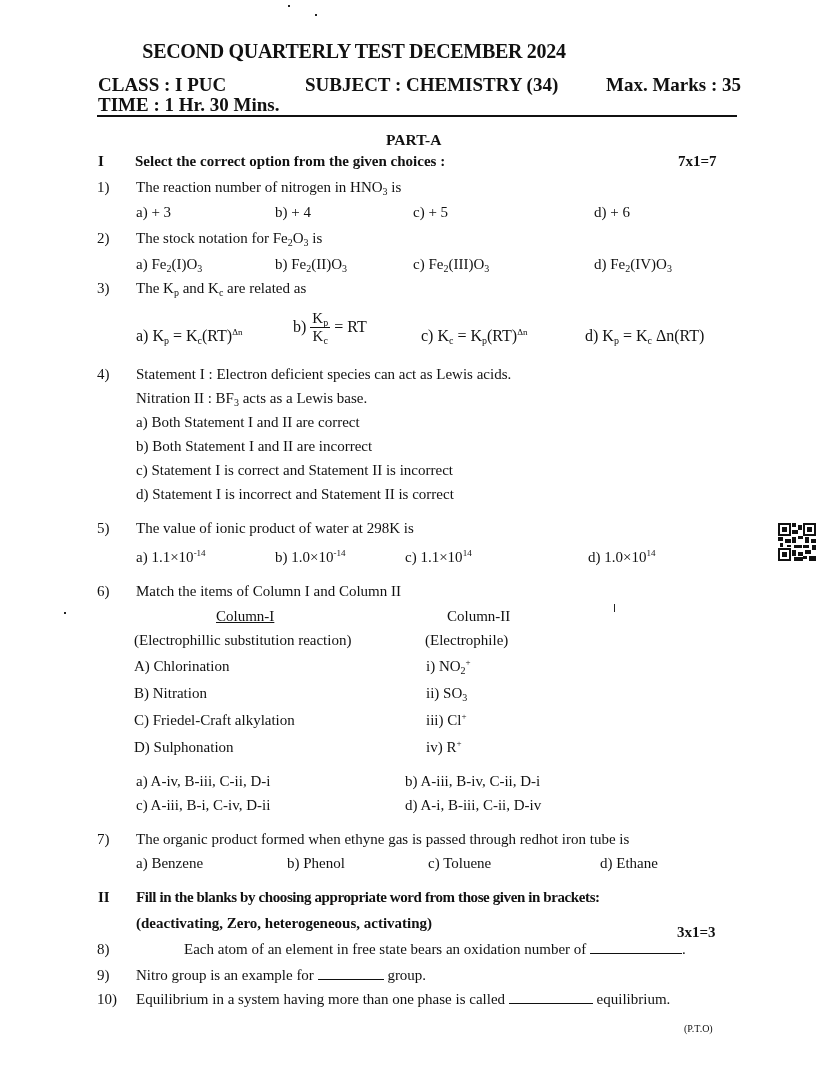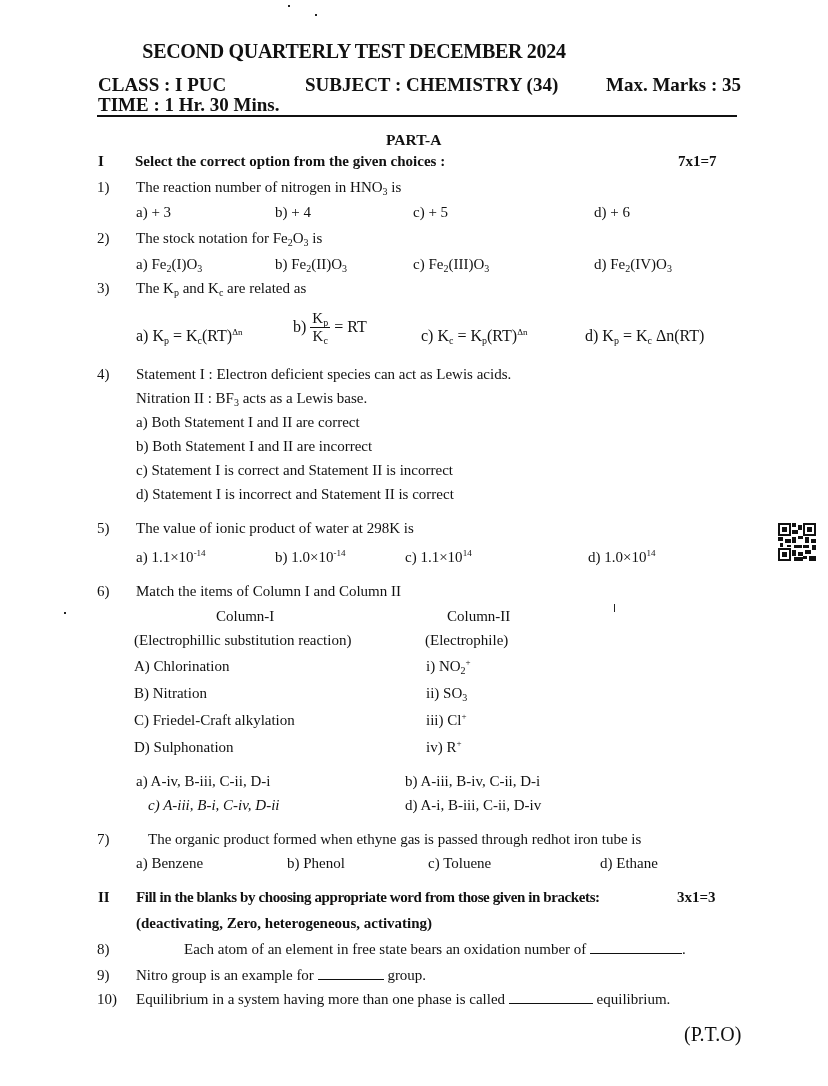--- a/index.html
+++ b/index.html
@@ -109,59 +109,59 @@
     <rect x="11" y="16" width="3" height="2"></rect>
       <rect x="15" y="15" width="3" height="2"></rect>
       <rect x="17" y="18" width="4" height="3"></rect>
     <rect x="9" y="19" width="5" height="2"></rect>
       <rect x="14" y="18" width="2" height="2"></rect>
   </g>
 </svg>
 
 <div class="abs" style="left:97px; top:583px;">6)</div>
 <div class="abs" style="left:136px; top:583px;">Match the items of Column I and Column II</div>
-<div class="abs" style="left:216px; top:608px;">Column-I</div>
+<div class="abs" style="left:216px; top:608px;text-decoration:underline;">Column-I</div>
 <div class="abs" style="left:435px; top:608px;margin-left:12px;">Column-II</div>
 <div class="abs" style="left:134px; top:632px;">(Electrophillic substitution reaction)</div>
 <div class="abs" style="left:425px; top:632px;">(Electrophile)</div>
 
 <div class="abs" style="left:134px; top:658px;">A) Chlorination</div>
 <div class="abs" style="left:134px; top:685px;">B) Nitration</div>
 <div class="abs" style="left:134px; top:712px;">C) Friedel-Craft alkylation</div>
 <div class="abs" style="left:134px; top:739px;">D) Sulphonation</div>
 
 <div class="abs" style="left:426px; top:658px;"><span>i) NO</span><sub>2</sub><sup>+</sup></div>
 <div class="abs" style="left:426px; top:685px;"><span>ii) SO</span><sub>3</sub></div>
 <div class="abs" style="left:426px; top:712px;"><span>iii) Cl</span><sup>+</sup></div>
 <div class="abs" style="left:426px; top:739px;"><span>iv) R</span><sup>+</sup></div>
 
 <div class="abs" style="left:136px; top:773px;">a) A-iv, B-iii, C-ii, D-i</div>
 <div class="abs" style="left:405px; top:773px;">b) A-iii, B-iv, C-ii, D-i</div>
-<div class="abs" style="left:148px; top:797px;font-style:italic;">c) A-iii, B-i, C-iv, D-ii</div>
+<div class="abs" style="left:136px; top:797px;">c) A-iii, B-i, C-iv, D-ii</div>
 <div class="abs" style="left:405px; top:797px;">d) A-i, B-iii, C-ii, D-iv</div>
 
 <div class="abs" style="left:97px; top:831px;">7)</div>
-<div class="abs" style="left:136px; top:831px;margin-left:12px;">The organic product formed when ethyne gas is passed through redhot iron tube is</div>
+<div class="abs" style="left:136px; top:831px;">The organic product formed when ethyne gas is passed through redhot iron tube is</div>
 <div class="abs" style="left:136px; top:855px;">a) Benzene</div>
 <div class="abs" style="left:287px; top:855px;">b) Phenol</div>
 <div class="abs" style="left:428px; top:855px;">c) Toluene</div>
 <div class="abs" style="left:600px; top:855px;">d) Ethane</div>
 
 <div class="abs bold" style="left:98px; top:889px;">II</div>
 <div class="abs bold" style="left:136px; top:889px; letter-spacing:-0.4px;">Fill in the blanks by choosing appropriate word from those given in brackets:</div>
-<div class="abs bold" style="left:677px; top:889px;">3x1=3</div>
+<div class="abs bold" style="left:677px; top:924px;">3x1=3</div>
 <div class="abs bold" style="left:136px; top:915px;">(deactivating, Zero, heterogeneous, activating)</div>
 
 <div class="abs" style="left:97px; top:941px;">8)</div>
 <div class="abs" style="left:136px; top:941px;margin-left:48px;"><span>Each atom of an element in free state bears an oxidation number of</span> <span class="blank" style="width:92px;"></span><span>.</span></div>
 
 <div class="abs" style="left:97px; top:967px;">9)</div>
 <div class="abs" style="left:136px; top:967px;"><span>Nitro group is an example for</span> <span class="blank" style="width:66px;"></span> <span>group.</span></div>
 
 <div class="abs" style="left:97px; top:991px;">10)</div>
 <div class="abs" style="left:136px; top:991px;"><span>Equilibrium in a system having more than one phase is called</span> <span class="blank" style="width:84px;"></span> <span>equilibrium.</span></div>
 
-<div class="abs" style="left:684px; top:1023px; font-size:20px;">(P.T.O)</div>
+<div class="abs" style="left:684px; top:1023px; font-size:10px;">(P.T.O)</div>
 
 <div class="speck" style="left:288px; top:5px;"></div>
 <div class="speck" style="left:315px; top:14px;"></div>
 <div class="speck" style="left:64px; top:612px;"></div>
 <div class="speck" style="left:614px; top:604px; width:1px; height:8px;"></div>
 
 </body></html>

